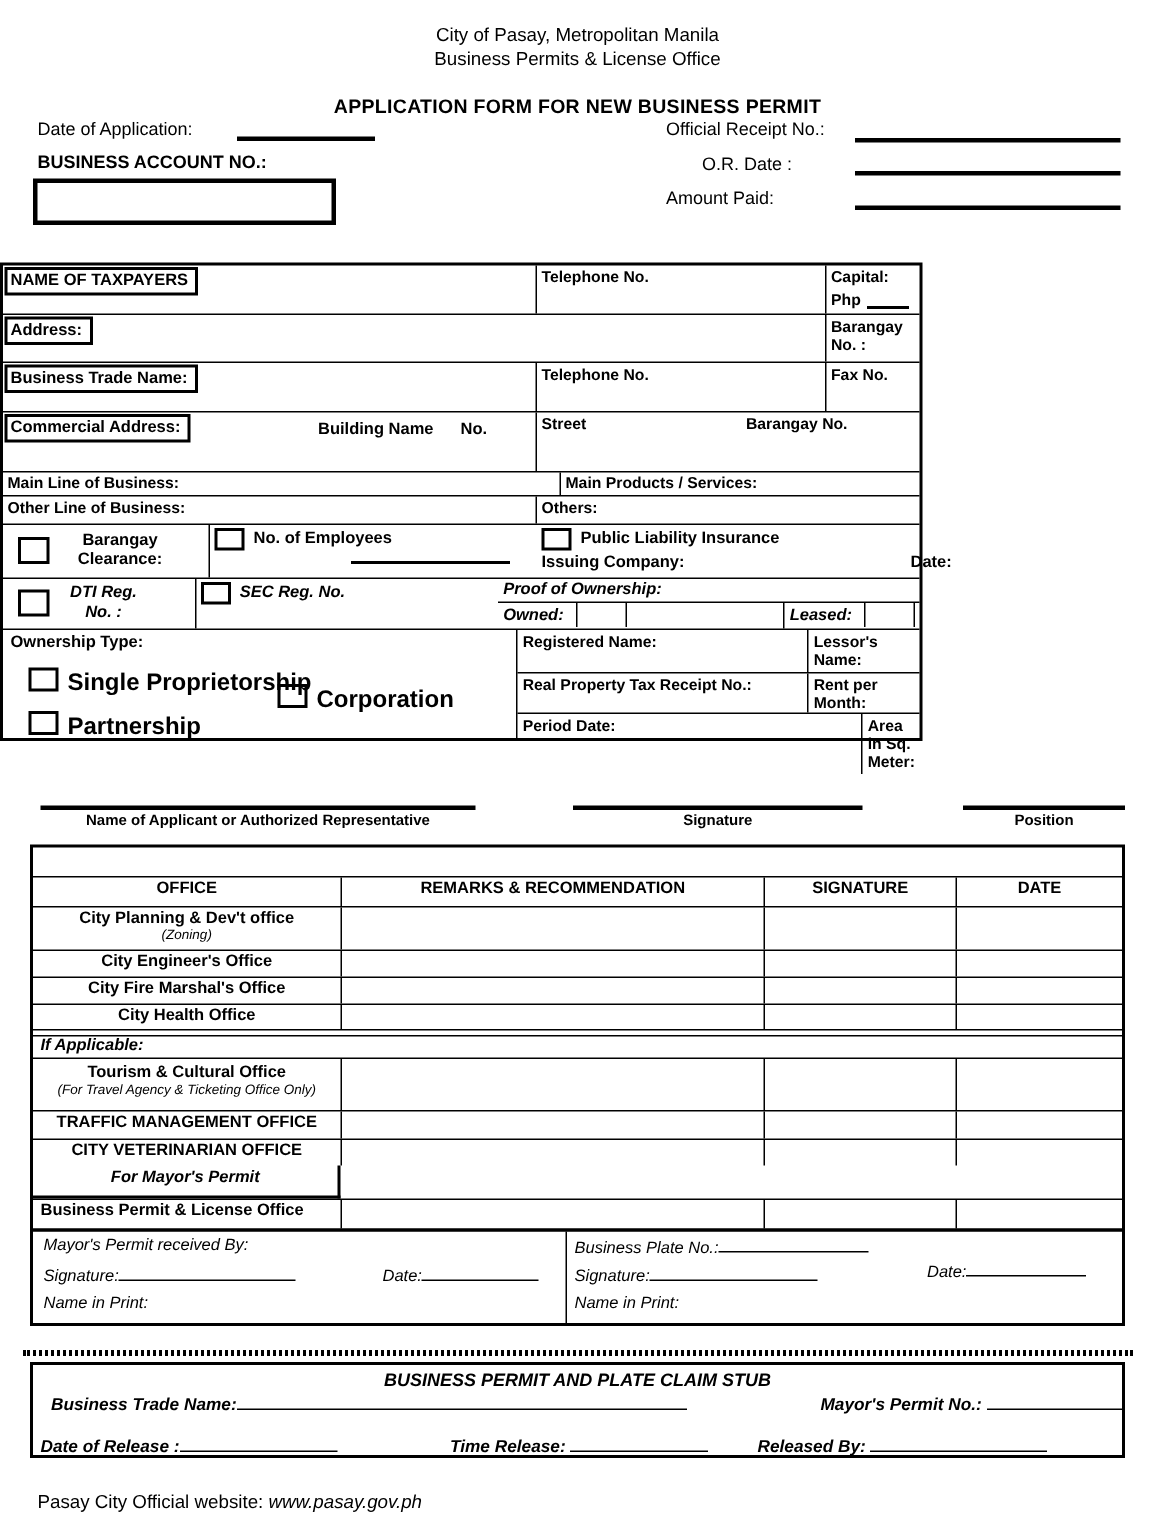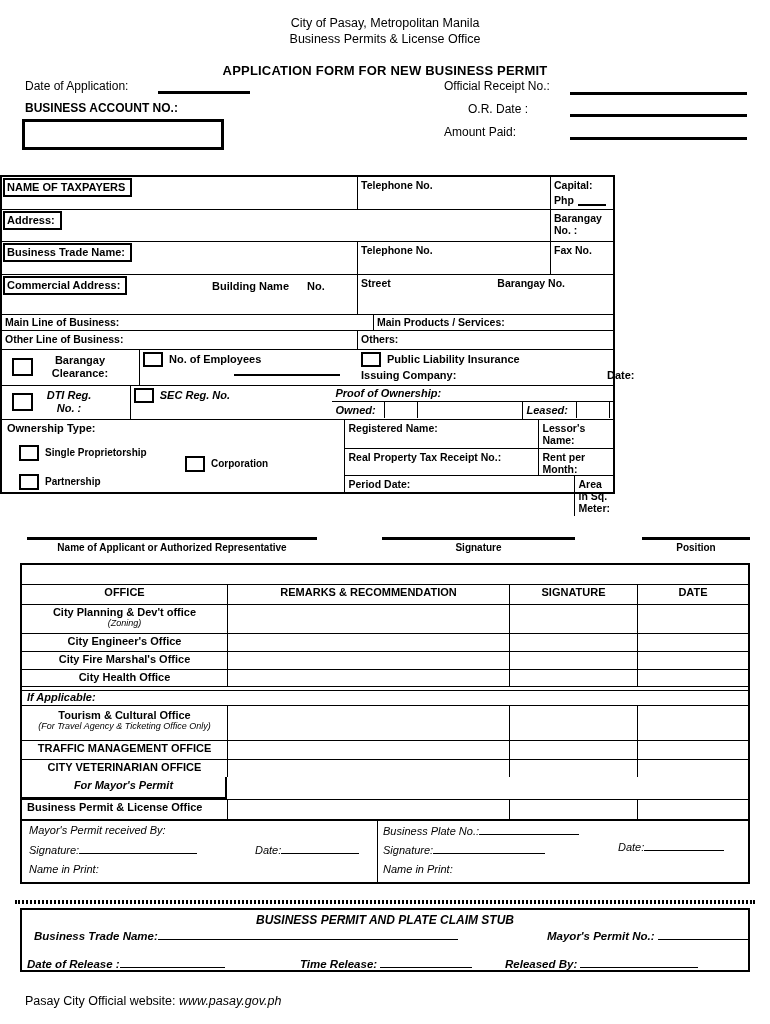--- a/index.html
+++ b/index.html
@@ -48,21 +48,21 @@
   .twoLine { width:82px; text-align:center; font-size:11px; line-height:13px; }
   .cbline { display:flex; align-items:center; gap:6px; }
   .emp-uline { border-bottom:2px solid #000; width:106px; margin:7px 14px 0 auto; }
   .pown { border-bottom:1px solid #000; padding:1px 3px 2px; }
   .ol-row { display:flex; }
   .ol-cell { display:flex; align-items:center; gap:8px; padding:2px 3px; }
   .ol-cell.first { width:190px; }
   .ol-cell.second { flex:1; border-left:1px solid #000; }
   .cb-box { width:34px; height:16px; border:1px solid #000; border-top:none; border-bottom:none; background:#fff; }
   .own-block { padding:2px 5px; }
-  .own-row { position:relative; height:17px; margin-top:7px; font-size:10px; }
+  .own-row { position:relative; height:17px; margin-top:7px; font-size:16px; }
   .own-row .cb2 { position:absolute; width:20px; height:16px; border:2px solid #000; }
   .own-row .olab { position:absolute; top:2px; font-weight:bold; }
   .rrows { flex:1; border-left:1px solid #000; display:flex; flex-direction:column; }
   .rrow { display:flex; border-top:1px solid #000; flex:none; }
   .rrow:first-child { border-top:none; }
   .rrow .rc1 { width:193px; padding:2px 3px; }
   .rrow .rc2 { flex:1; border-left:1px solid #000; padding:2px 3px; }
 
   
   .sigstrip { display:flex; margin:43px 0 0 20px; width:730px; font-size:10px; font-weight:bold; }

